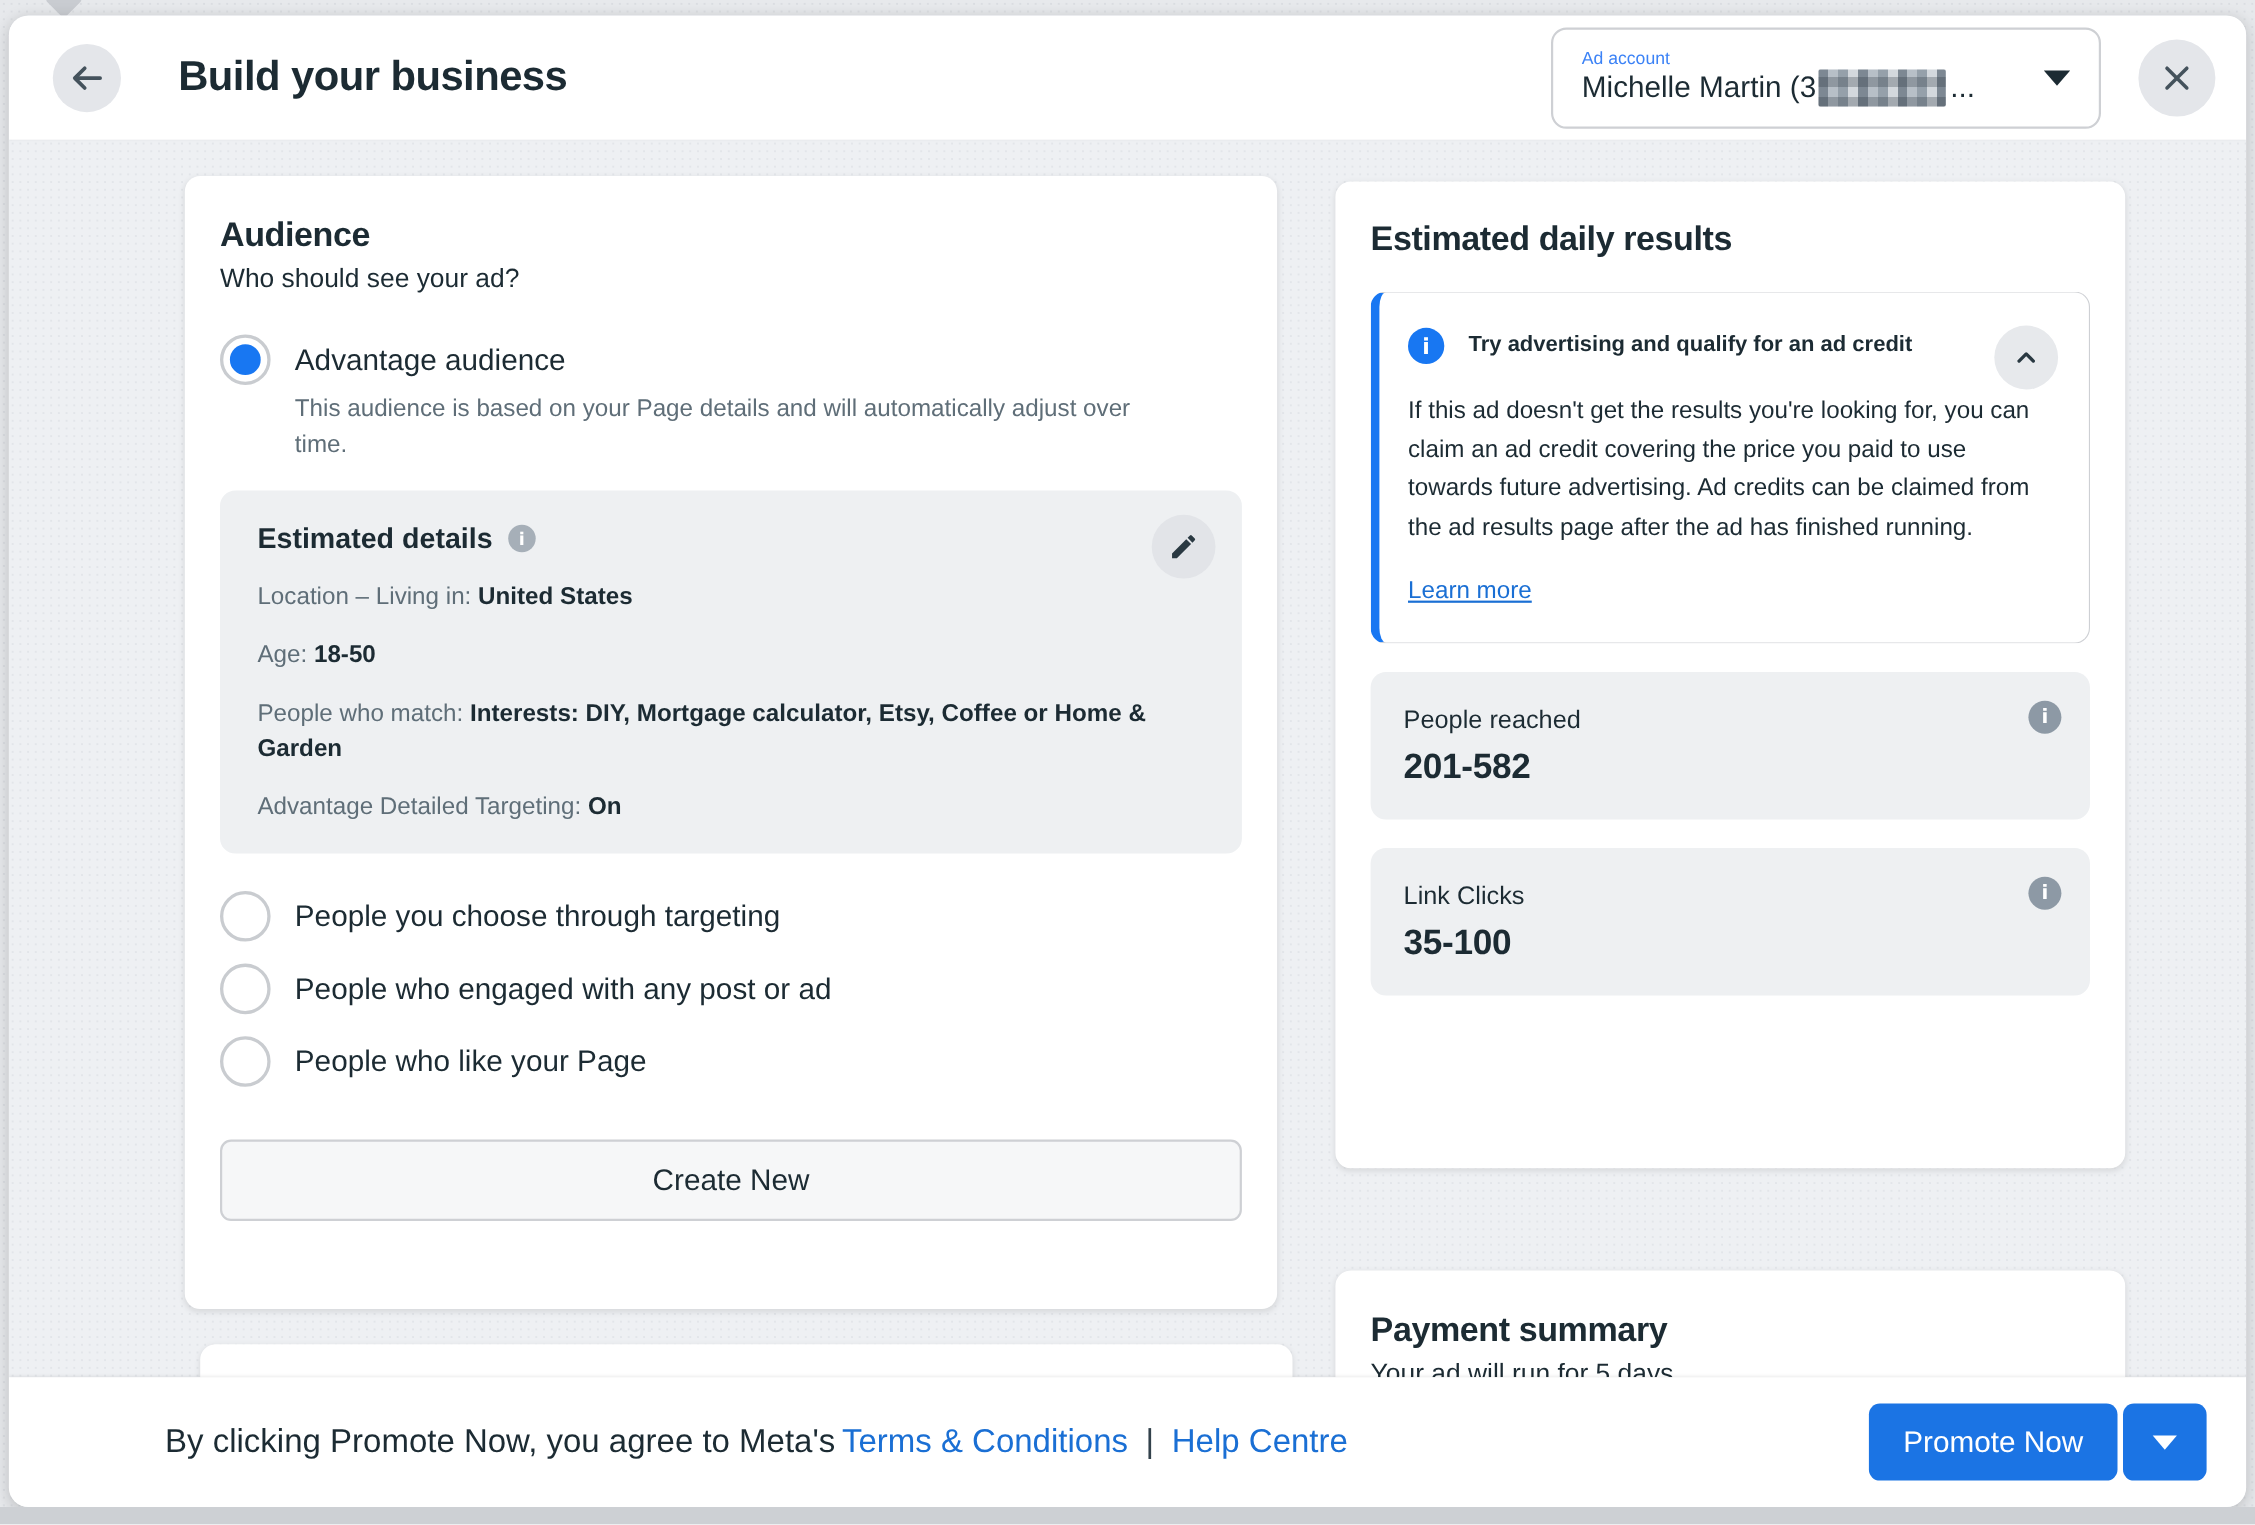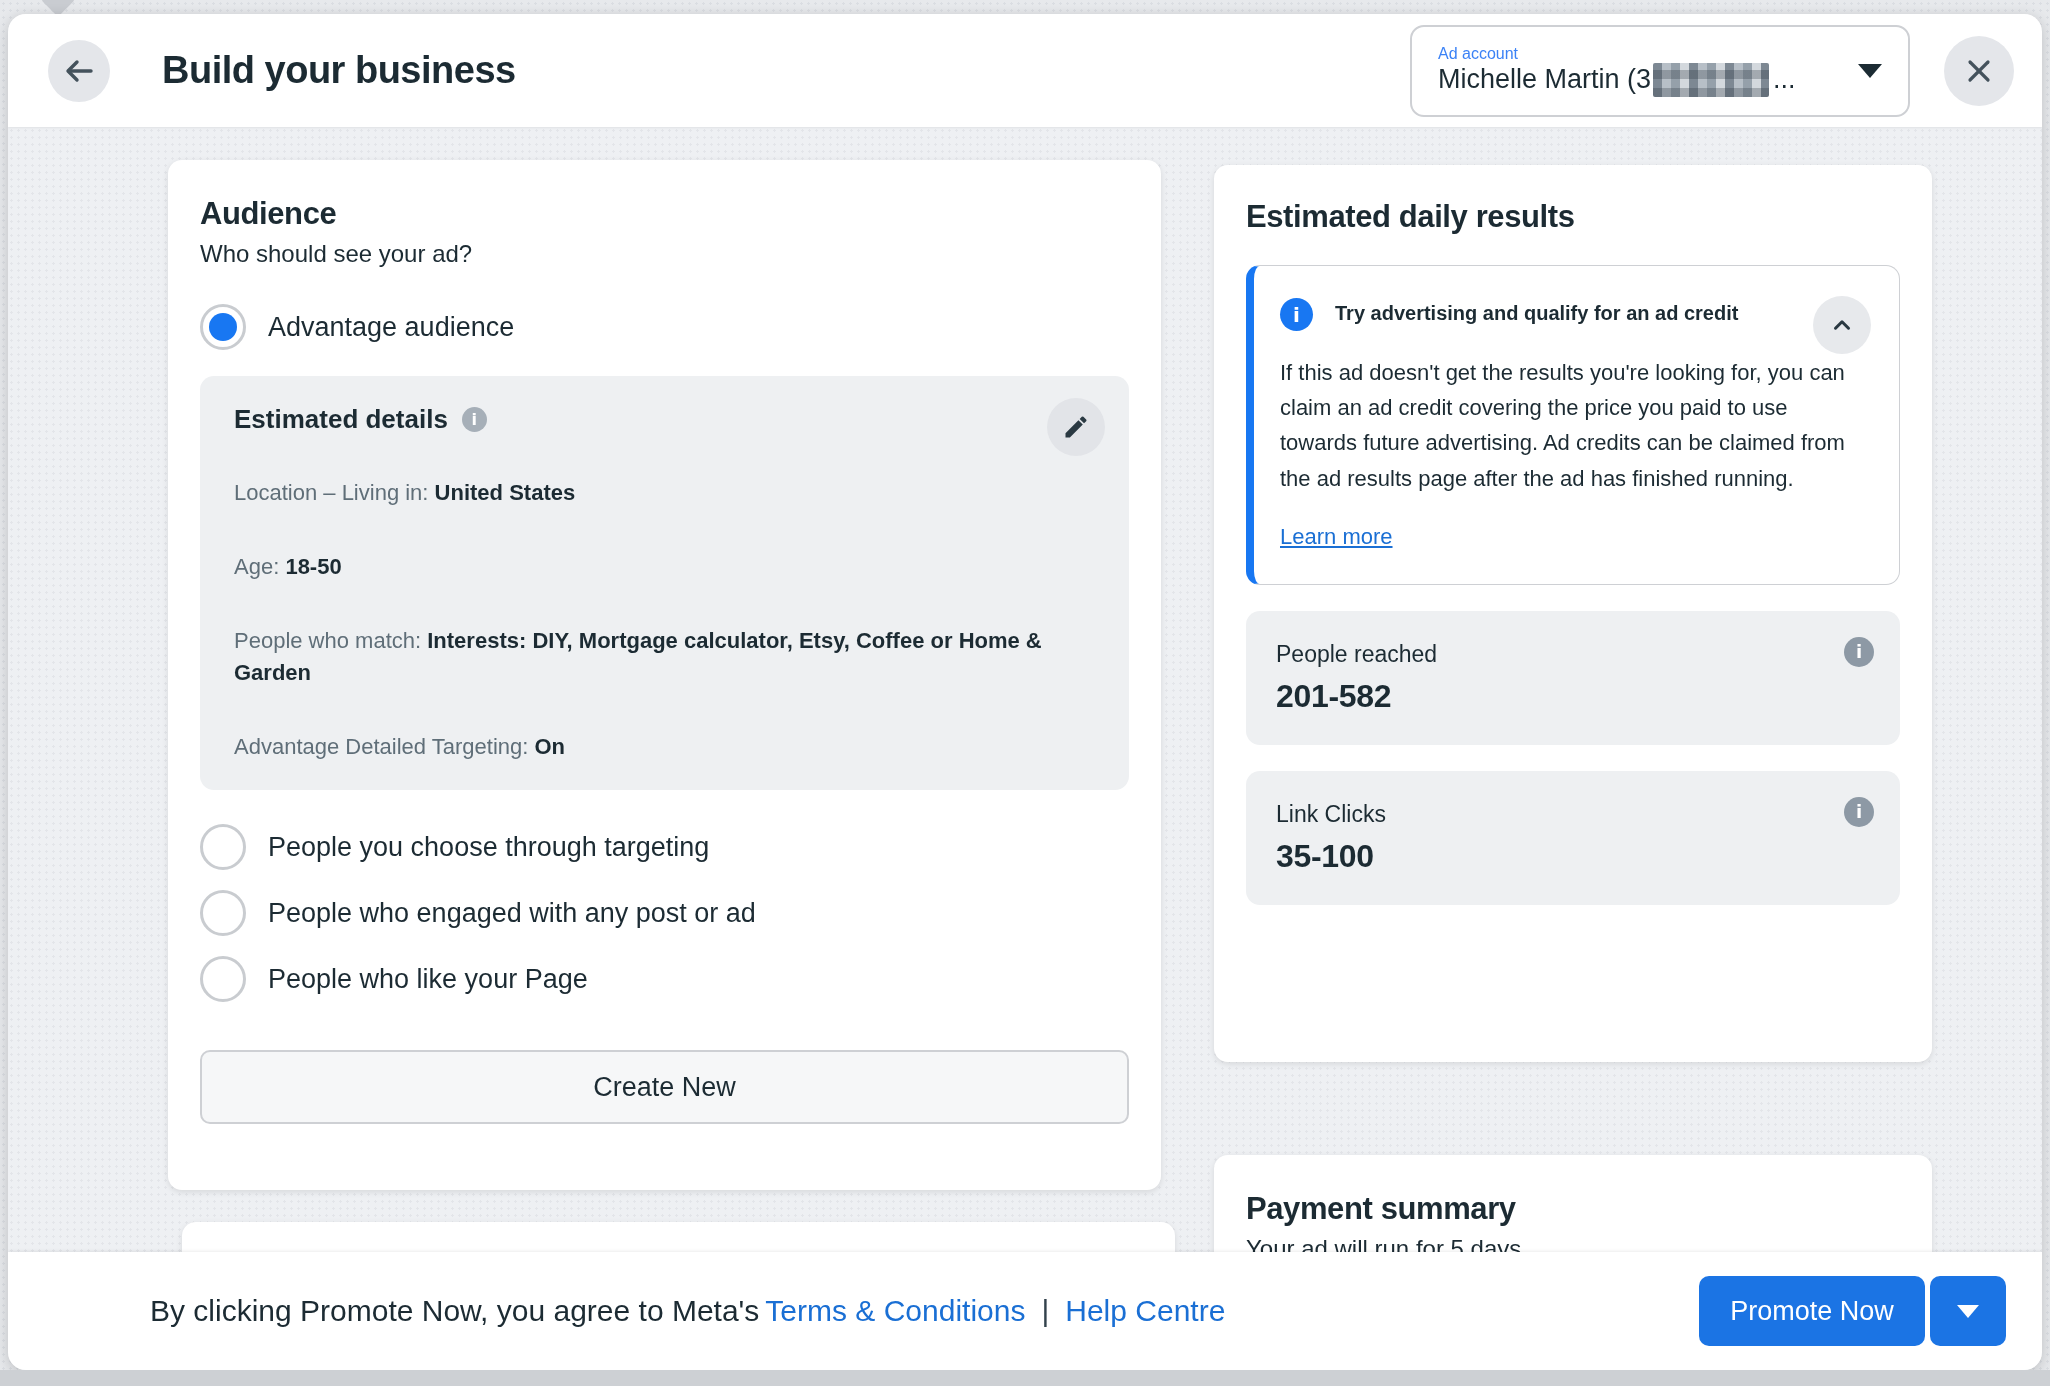--- a/index.html
+++ b/index.html
@@ -62,21 +62,21 @@
     margin:26px 0 34px 0;}
   .aud-details .d-title{font-size:26px;font-weight:700;display:inline-flex;align-items:center;}
   .info-i{display:inline-flex;align-items:center;justify-content:center;border-radius:50%;
     color:#fff;font-weight:700;font-family:"DejaVu Sans",sans-serif;cursor:pointer;flex:0 0 auto;}
   .info-i::after{content:"i";}
   .info-i.small{width:25px;height:25px;font-size:16px;background:#a6afb8;margin-left:14px;}
   .info-i.blue{width:33px;height:33px;font-size:20px;background:#1877f2;}
   .info-i.grey{width:30px;height:30px;font-size:18px;background:#8d99a5;position:absolute;top:26px;right:26px;}
   .edit-btn{position:absolute;top:22px;right:24px;width:58px;height:58px;border-radius:50%;
     background:#e2e4e8;border:none;display:flex;align-items:center;justify-content:center;cursor:pointer;}
-  .d-row{font-size:22px;margin-top:42px;line-height:1.45;max-width:900px;}
+  .d-row{font-size:22px;margin-top:21px;line-height:1.45;max-width:900px;}
   .d-row .lab{color:#5f6e78;}
   .d-row .val{color:#1c2b33;font-weight:700;}
 
   .create-btn{width:100%;height:74px;margin-top:28px;background:#f6f7f8;border:2px solid #ced0d4;
     border-radius:10px;font-size:27px;color:#1c2b33;cursor:pointer;font-family:inherit;}
 
   
   .results-card{left:1206px;top:38px;width:718px;height:897px;padding:34px 32px;}
   .credit-box{position:relative;background:#fff;border:1px solid #ced0d4;border-left:8px solid #1877f2;
     border-radius:14px;padding:32px 30px 34px 26px;margin-top:30px;}
@@ -157,20 +157,21 @@
     <div class="modal-body">
 
       <div class="card audience-card">
         <div class="h2">Audience</div>
         <div class="subtitle">Who should see your ad?</div>
 
         <div class="opt-row">
           <span class="radio selected"></span>
           <div>
             <div class="opt-label">Advantage audience</div>
+            <div class="opt-desc">This audience is based on your Page details and will automatically adjust over time.</div>
           </div>
         </div>
 
         <div class="aud-details">
           <span class="d-title">
             <span>Estimated details</span>
             <span class="info-i small"></span>
           </span>
           <button class="edit-btn">
             <span>

